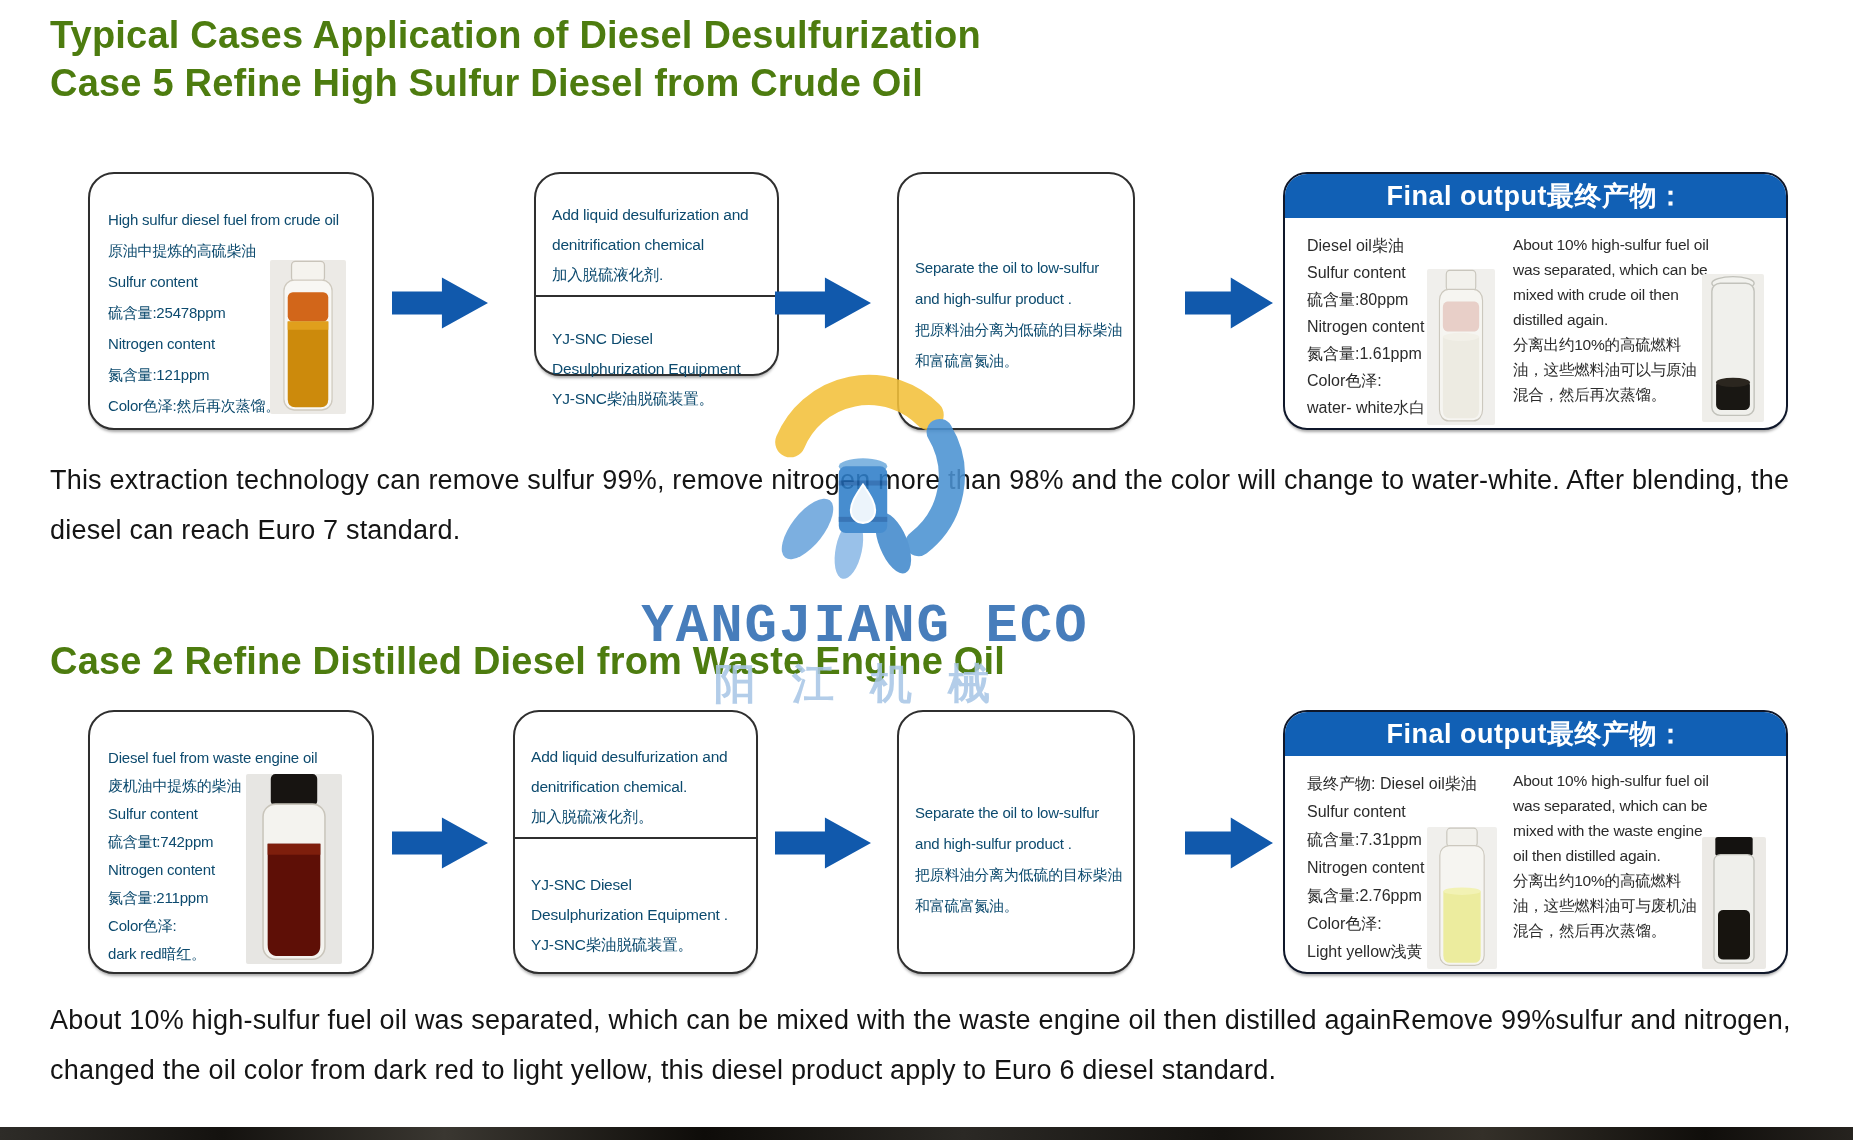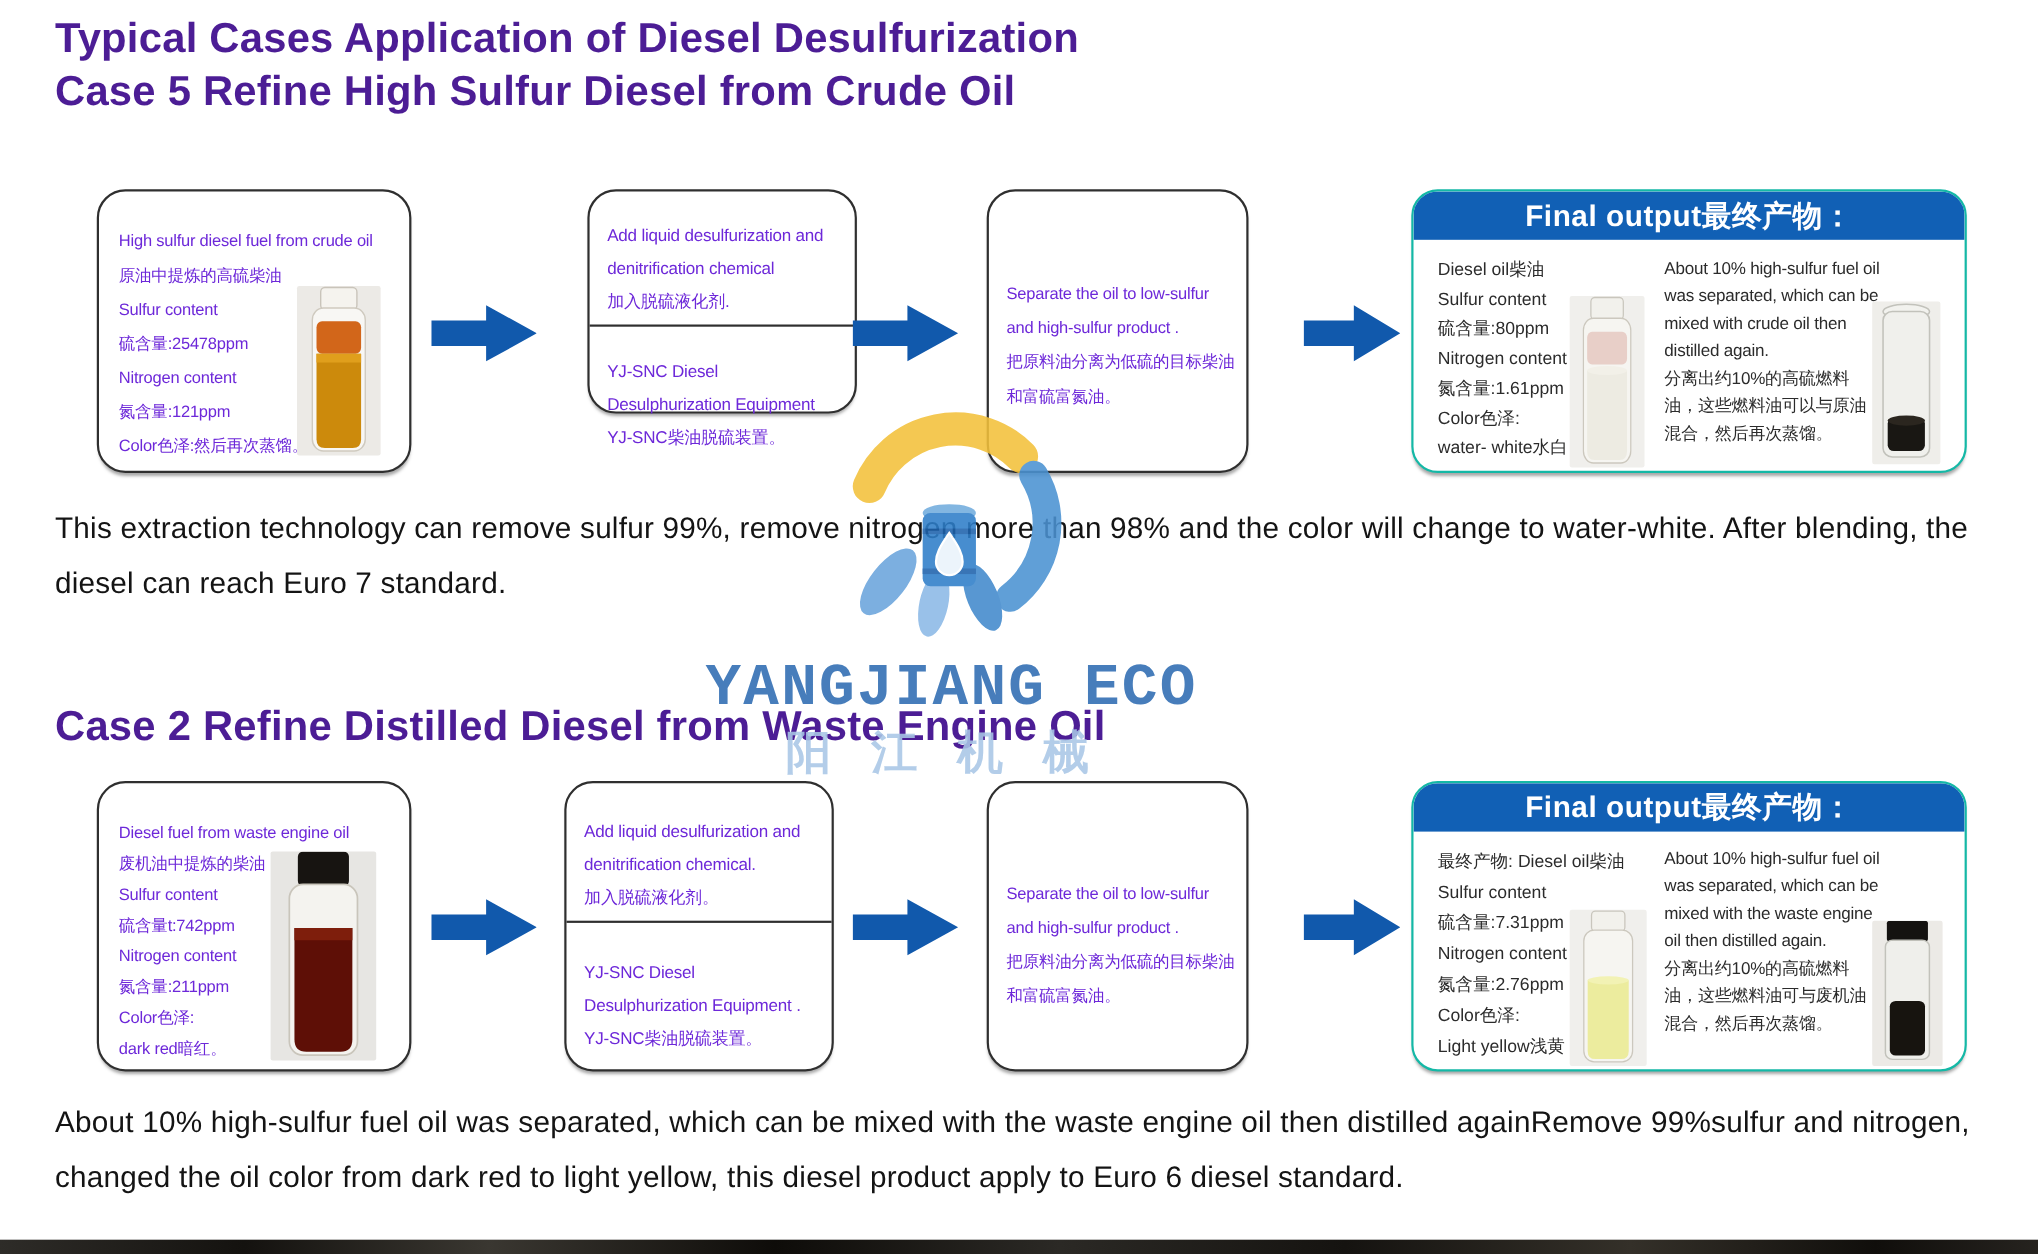--- a/index.html
+++ b/index.html
@@ -1,30 +1,30 @@
 <!DOCTYPE html>
 <html><head>
 <meta charset="utf-8">
 <style>
   html,body{margin:0;padding:0;background:#ffffff;}
   .canvas{position:relative;width:1853px;height:1140px;background:#ffffff;overflow:hidden;
           font-family:"Liberation Sans","DejaVu Sans",sans-serif;color:#222;}
   
-  .big-title{position:absolute;left:50px;font-size:38px;font-weight:bold;color:#4c1d95;letter-spacing:.2px;white-space:nowrap;z-index:2;}
+  .big-title{position:absolute;left:50px;font-size:38px;font-weight:bold;color:#4d7c0f;letter-spacing:.2px;white-space:nowrap;z-index:2;}
   
   .box{position:absolute;background:#fff;border:2px solid #2f2f2f;border-radius:26px;box-sizing:border-box;
        box-shadow:0 4px 3px -2px rgba(0,0,0,.35);z-index:2;}
-  .btext{font-size:15px;line-height:31px;color:#6d28d9;letter-spacing:-.2px;}
+  .btext{font-size:15px;line-height:31px;color:#0c4a6e;letter-spacing:-.2px;}
   .divider{position:absolute;left:0;right:0;height:2px;background:#2f2f2f;}
   .sect{position:absolute;left:0;right:0;}
   
   .arrow{position:absolute;background:#1159ac;z-index:2;
          clip-path:polygon(0 30%,52% 30%,52% 6%,100% 50%,52% 94%,52% 70%,0 70%);}
   
-  .fbox{position:absolute;background:#fff;border:2px solid #14b8a6;border-radius:24px;box-sizing:border-box;overflow:hidden;
+  .fbox{position:absolute;background:#fff;border:2px solid #0f172a;border-radius:24px;box-sizing:border-box;overflow:hidden;
         box-shadow:0 4px 3px -2px rgba(0,0,0,.35);z-index:2;}
   .fheader{height:44px;background:#1160b5;color:#ffffff;font-size:27px;font-weight:bold;
            display:flex;align-items:center;justify-content:center;letter-spacing:.5px;}
   .fcol-left{position:absolute;left:22px;font-size:16px;color:#2b2b2b;white-space:nowrap;}
   .fcol-right{position:absolute;left:228px;width:198px;font-size:15.5px;line-height:25px;color:#2b2b2b;letter-spacing:-.2px;}
   
   .photo{position:absolute;background:#eceae6;display:flex;align-items:flex-end;justify-content:center;overflow:hidden;border-radius:2px;}
   .photo svg{display:block;width:100%;height:100%;}
   
   .summary{position:absolute;left:50px;width:1760px;font-size:27px;line-height:50px;color:#141414;z-index:2;letter-spacing:.2px;}

